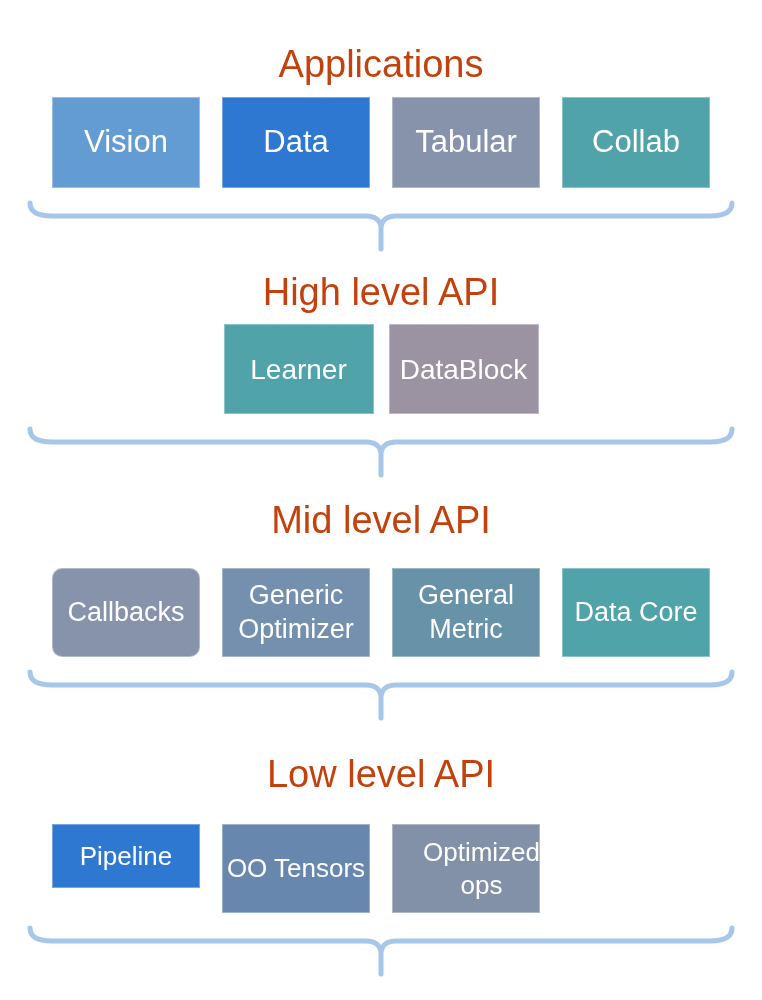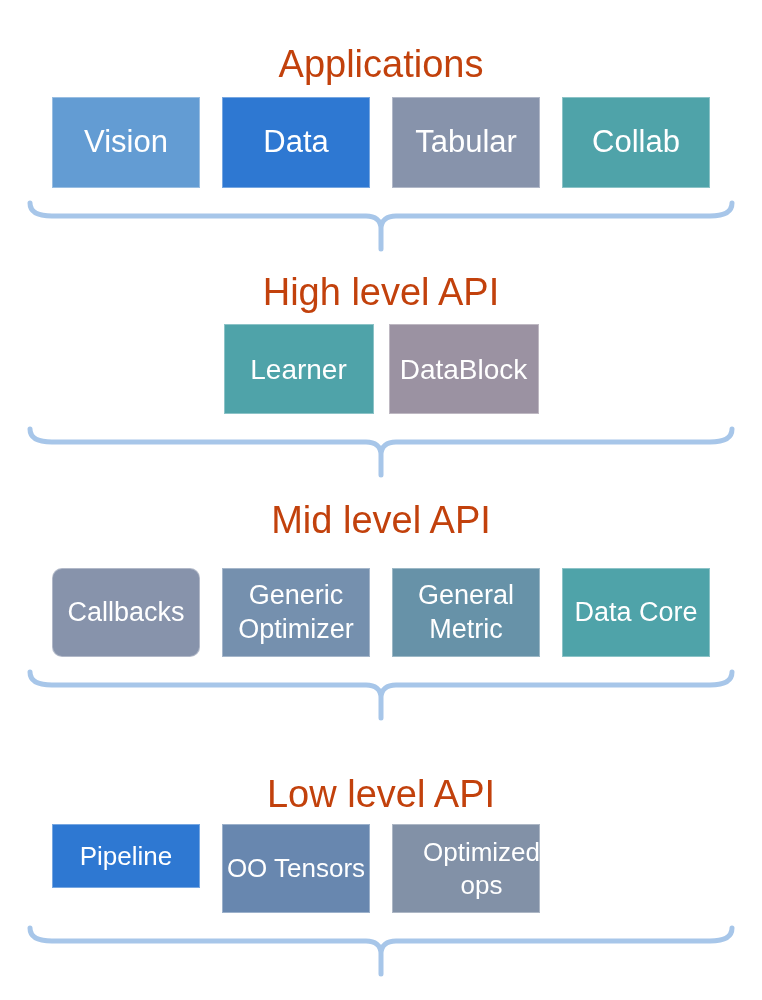--- a/index.html
+++ b/index.html
@@ -114,21 +114,21 @@
       <span>General Metric</span>
     </div>
     <div class="box" style="height: 89px; background-color: rgb(79, 163, 169);">
       <span>Data Core</span>
     </div>
   </div>
   <svg class="brace" style="top:669px" viewBox="0 0 762 52" aria-hidden="true">
     <path d="M 30 3 C 30 12, 37 16, 52 16 L 366 16 C 375 16, 381 20, 381 29 L 381 49 L 381 29 C 381 20, 387 16, 396 16 L 710 16 C 725 16, 732 12, 732 3" stroke="#A7C6E9"></path>
   </svg>
 
-  <h2 class="section-title" style="top:772px">Low level API</h2>
+  <h2 class="section-title" style="top:752px">Low level API</h2>
   <div class="row fs4" style="top:824px;height:89px">
     <div class="box" style="height: 64px; background-color: rgb(46, 120, 210);">
       <span>Pipeline</span>
     </div>
     <div class="box" style="height: 89px; background-color: rgb(104, 135, 175);">
       <span>OO Tensors</span>
     </div>
     <div class="box" style="height: 89px; background-color: rgb(130, 145, 167); padding-left: 31px;">
       <span>Optimized ops</span>
     </div>

